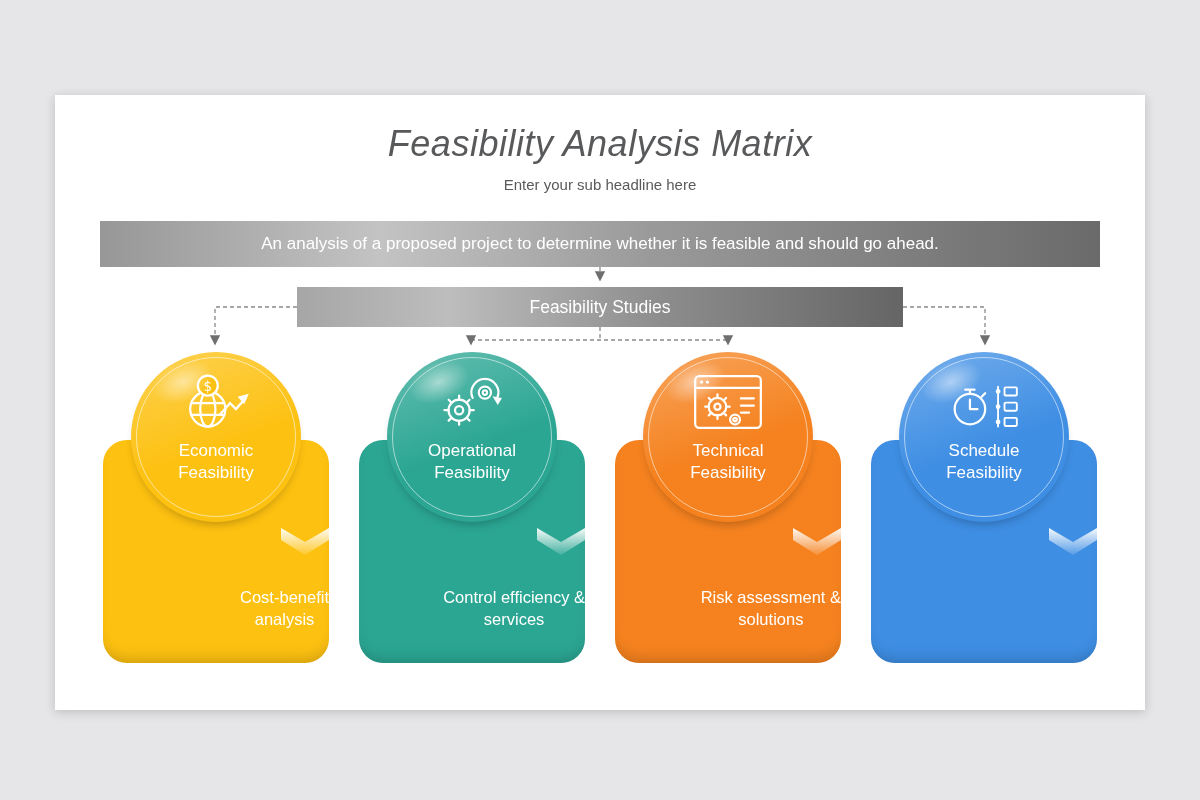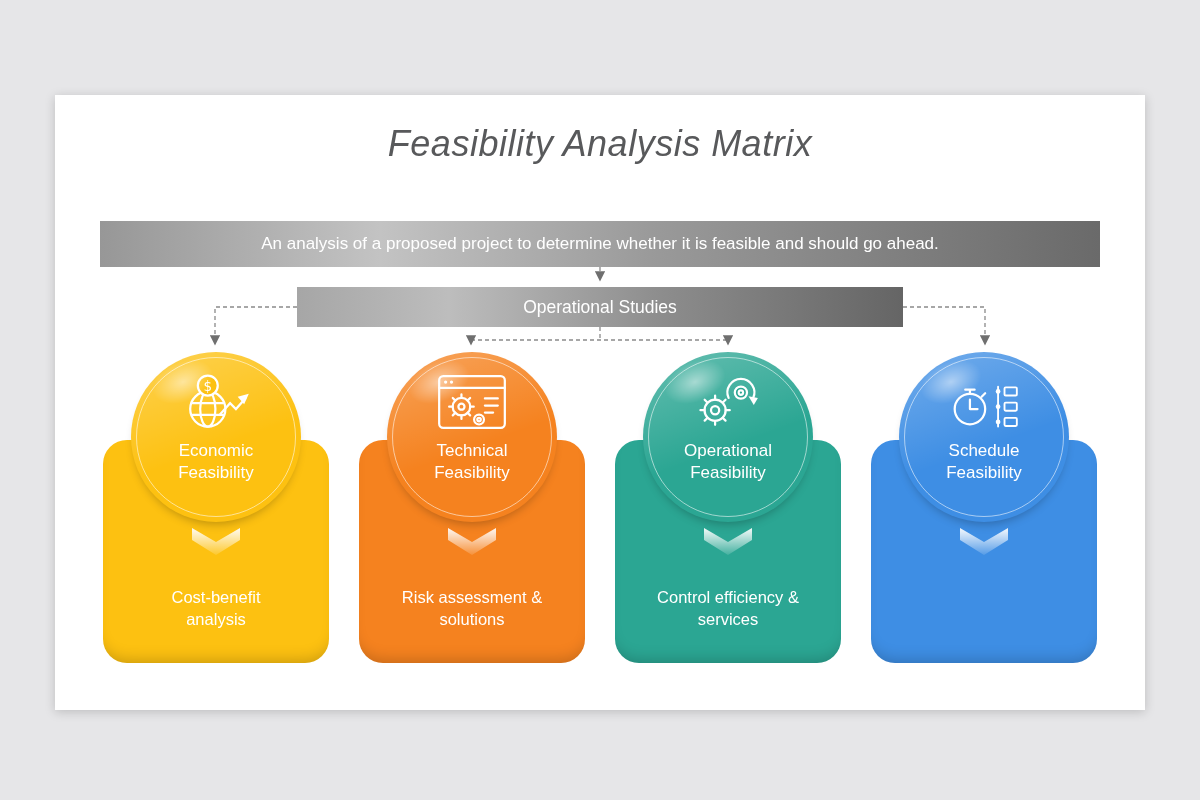--- a/index.html
+++ b/index.html
@@ -78,45 +78,46 @@
     margin-top:4px;
     color:#ffffff; font-size:17px; line-height:1.3;
     text-align:center; white-space:pre-line;
   }
   .card {
     position:relative; z-index:1;
     width:226px; height:223px;
     margin-top:-82px;
     border-radius:24px;
     background:var(--c); color:var(--c);
-    display:flex; flex-direction:column; align-items:center;
+    display:flex; flex-direction:column; align-items:flex-end;
     padding-top:88px;
     box-shadow:inset 0 -12px 16px -10px rgba(0,0,0,0.22);
   }
   .chevron { display:block; }
   .card-desc {
     margin-top:30px;
     color:#ffffff; font-size:16.5px; line-height:1.35;
     text-align:center; white-space:pre-line;
   }
   .icon-svg { display:block; }
 </style>
 </head>
 <body>
 
 <div class="slide">
 
   <div class="title">Feasibility Analysis Matrix</div>
+  <div class="subtitle">Enter your sub headline here</div>
 
   <div class="banner banner-main">
     <span>An analysis of a proposed project to determine whether it is feasible and should go ahead.</span>
   </div>
 
   <div class="banner banner-studies">
-    <span>Operational Studies</span>
+    <span>Feasibility Studies</span>
   </div>
 
   <svg class="connectors" viewBox="0 0 1090 615">
     <defs>
       <marker id="arr" markerWidth="8" markerHeight="8" refX="6" refY="4" orient="auto">
         <path d="M0,0 L8,4 L0,8 Z" fill="#6f6f6f"></path>
       </marker>
     </defs>
     <g fill="none" stroke="#8a8a8a" stroke-width="1.3" stroke-dasharray="4 3">
       <path d="M545 172 V184" marker-end="url(#arr)"></path>
@@ -156,20 +157,51 @@
           </linearGradient>
             </defs>
           <path d="M0,0 L24,14 L48,0 L48,12 L24,27 L0,12 Z" fill="url(#chevG0)"></path>
         </svg>
         <div class="card-desc">Cost-benefit
 analysis</div>
       </div>
     </div>
 
     <div class="column">
+      <div class="circle" style="--c: #2BA693;">
+        <svg class="icon-svg" viewBox="0 0 68 58" width="80" height="68">
+          <g fill="none" stroke="#fff" stroke-width="1.9" stroke-linecap="round">
+            <circle cx="23" cy="36" r="9"></circle>
+            <circle cx="23" cy="36" r="3.5"></circle>
+            <path d="M23 27v-3.5 M23 45v3.5 M14 36h-3.5 M32 36h3.5 M29.4 29.6l2.5-2.5 M29.4 42.4l2.5 2.5 M16.6 29.6l-2.5-2.5 M16.6 42.4l-2.5 2.5"></path>
+            <path d="M34.5 25.5 A11.5 11.5 0 1 1 55.5 25.5"></path>
+            <circle cx="45" cy="21" r="5.2" fill="currentColor"></circle>
+            <circle cx="45" cy="21" r="1.9"></circle>
+          </g>
+          <polygon points="56,31.5 51.5,24 59.5,25.5" fill="#fff"></polygon>
+        </svg>
+        <div class="circle-title">Operational
+Feasibility</div>
+      </div>
+      <div class="card" style="--c: #2BA693;">
+        <svg class="chevron" width="48" height="28" viewBox="0 0 48 28">
+          <defs>
+              <linearGradient id="chevG2" x1="0" y1="0" x2="0" y2="1">
+            <stop offset="0" stop-color="#ffffff" stop-opacity="0.95"></stop>
+            <stop offset="1" stop-color="#ffffff" stop-opacity="0.12"></stop>
+          </linearGradient>
+            </defs>
+          <path d="M0,0 L24,14 L48,0 L48,12 L24,27 L0,12 Z" fill="url(#chevG2)"></path>
+        </svg>
+        <div class="card-desc">Control efficiency &amp;
+services</div>
+      </div>
+    </div>
+
+    <div class="column">
       <div class="circle" style="--c: #F5821F;">
         <svg class="icon-svg" viewBox="0 0 68 58" width="80" height="68">
           <g fill="none" stroke="#fff" stroke-width="1.9" stroke-linecap="round">
             <rect x="6" y="7" width="56" height="44" rx="3.5"></rect>
             <path d="M6 17 H62"></path>
             <circle cx="11.5" cy="12" r="1.4" fill="#fff" stroke="none"></circle>
             <circle cx="16.5" cy="12" r="1.4" fill="#fff" stroke="none"></circle>
             <circle cx="25" cy="33" r="7.5"></circle>
             <circle cx="25" cy="33" r="2.6"></circle>
             <path d="M25 22.5v3 M25 40.5v3 M14.5 33h3 M32.5 33h3 M17.6 25.6l2.2 2.2 M30.2 38.2l2.2 2.2 M32.4 25.6l-2.2 2.2 M19.8 38.2l-2.2 2.2"></path>
@@ -190,51 +222,20 @@
           </linearGradient>
             </defs>
           <path d="M0,0 L24,14 L48,0 L48,12 L24,27 L0,12 Z" fill="url(#chevG1)"></path>
         </svg>
         <div class="card-desc">Risk assessment &amp;
 solutions</div>
       </div>
     </div>
 
     <div class="column">
-      <div class="circle" style="--c: #2BA693;">
-        <svg class="icon-svg" viewBox="0 0 68 58" width="80" height="68">
-          <g fill="none" stroke="#fff" stroke-width="1.9" stroke-linecap="round">
-            <circle cx="23" cy="36" r="9"></circle>
-            <circle cx="23" cy="36" r="3.5"></circle>
-            <path d="M23 27v-3.5 M23 45v3.5 M14 36h-3.5 M32 36h3.5 M29.4 29.6l2.5-2.5 M29.4 42.4l2.5 2.5 M16.6 29.6l-2.5-2.5 M16.6 42.4l-2.5 2.5"></path>
-            <path d="M34.5 25.5 A11.5 11.5 0 1 1 55.5 25.5"></path>
-            <circle cx="45" cy="21" r="5.2" fill="currentColor"></circle>
-            <circle cx="45" cy="21" r="1.9"></circle>
-          </g>
-          <polygon points="56,31.5 51.5,24 59.5,25.5" fill="#fff"></polygon>
-        </svg>
-        <div class="circle-title">Operational
-Feasibility</div>
-      </div>
-      <div class="card" style="--c: #2BA693;">
-        <svg class="chevron" width="48" height="28" viewBox="0 0 48 28">
-          <defs>
-              <linearGradient id="chevG2" x1="0" y1="0" x2="0" y2="1">
-            <stop offset="0" stop-color="#ffffff" stop-opacity="0.95"></stop>
-            <stop offset="1" stop-color="#ffffff" stop-opacity="0.12"></stop>
-          </linearGradient>
-            </defs>
-          <path d="M0,0 L24,14 L48,0 L48,12 L24,27 L0,12 Z" fill="url(#chevG2)"></path>
-        </svg>
-        <div class="card-desc">Control efficiency &amp;
-services</div>
-      </div>
-    </div>
-
-    <div class="column">
       <div class="circle" style="--c: #3E8EE4;">
         <svg class="icon-svg" viewBox="0 0 68 58" width="80" height="68">
           <g fill="none" stroke="#fff" stroke-width="1.9" stroke-linecap="round">
             <circle cx="22" cy="35" r="13"></circle>
             <path d="M18 18.5h8 M22 18.5v3.5 M32 24.5l3-3"></path>
             <path d="M22 35V27 M22 35h6.5"></path>
             <path d="M46 16v34" stroke-width="1.6"></path>
             <circle cx="46" cy="20" r="2" fill="#fff" stroke="none"></circle>
             <circle cx="46" cy="33" r="2" fill="#fff" stroke="none"></circle>
             <circle cx="46" cy="46" r="2" fill="#fff" stroke="none"></circle>

